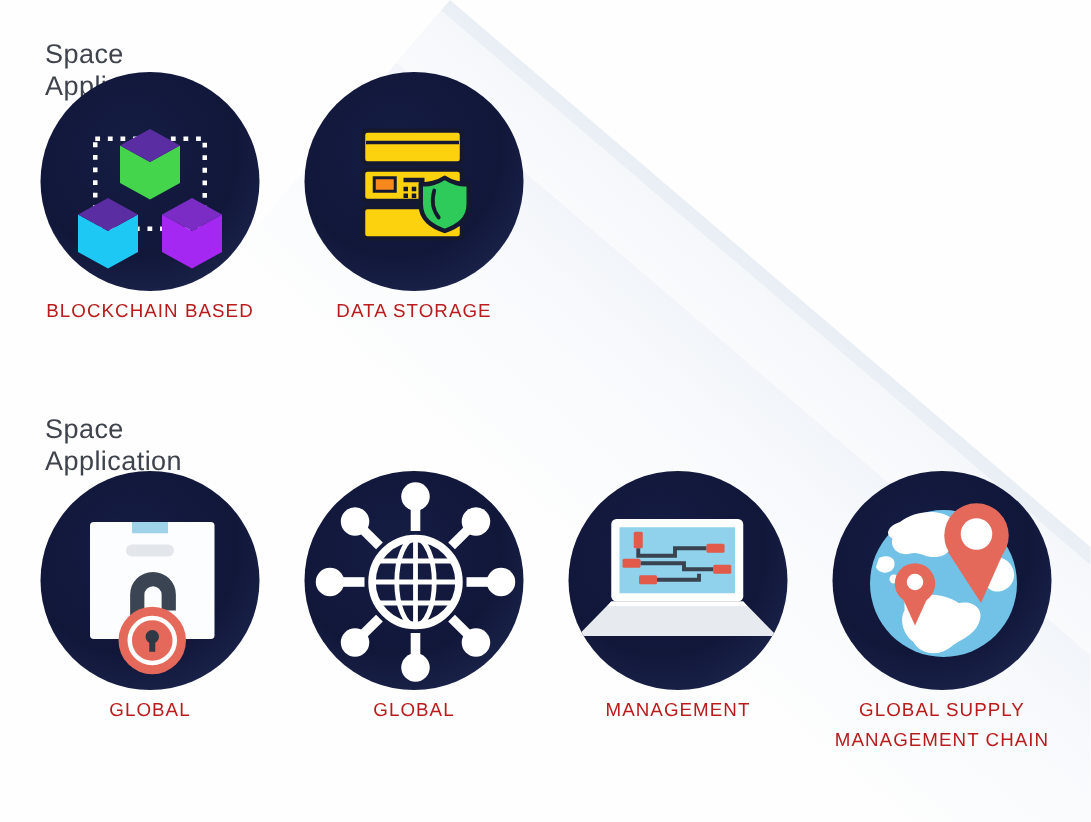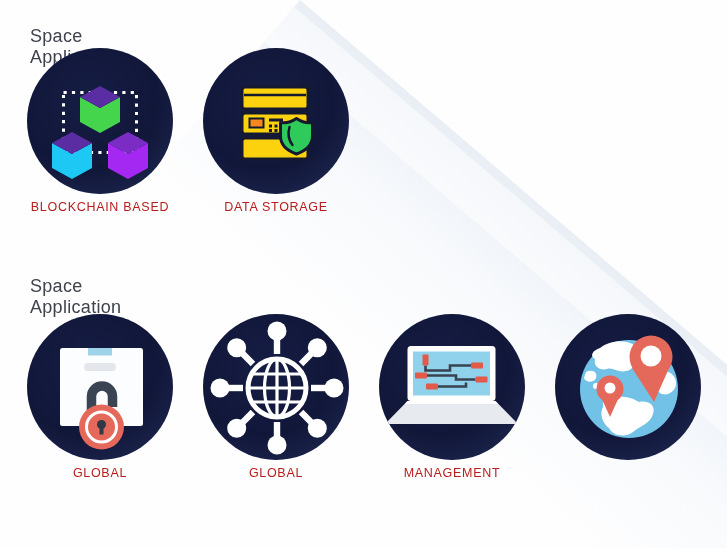--- a/index.html
+++ b/index.html
@@ -209,16 +209,20 @@
             <circle cx="96" cy="42" r="10.5" fill="#ffffff"></circle>
           </g>
 
           <g>
             <polygon points="45.5,82 55,103 64.5,82" fill="#e5695a"></polygon>
             <circle cx="55" cy="75" r="13.5" fill="#e5695a"></circle>
             <circle cx="55" cy="74" r="5.5" fill="#ffffff"></circle>
           </g>
         </svg>
       </div>
+      <div class="card-label">
+        <div>GLOBAL SUPPLY</div>
+        <div>MANAGEMENT CHAIN</div>
+      </div>
     </div>
 
   </div>
 </div>
 
 </body></html>

